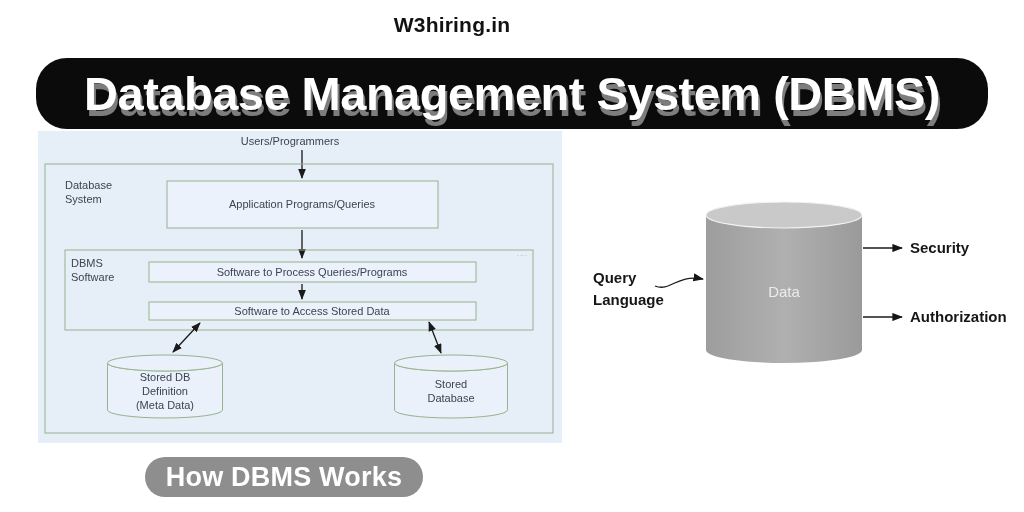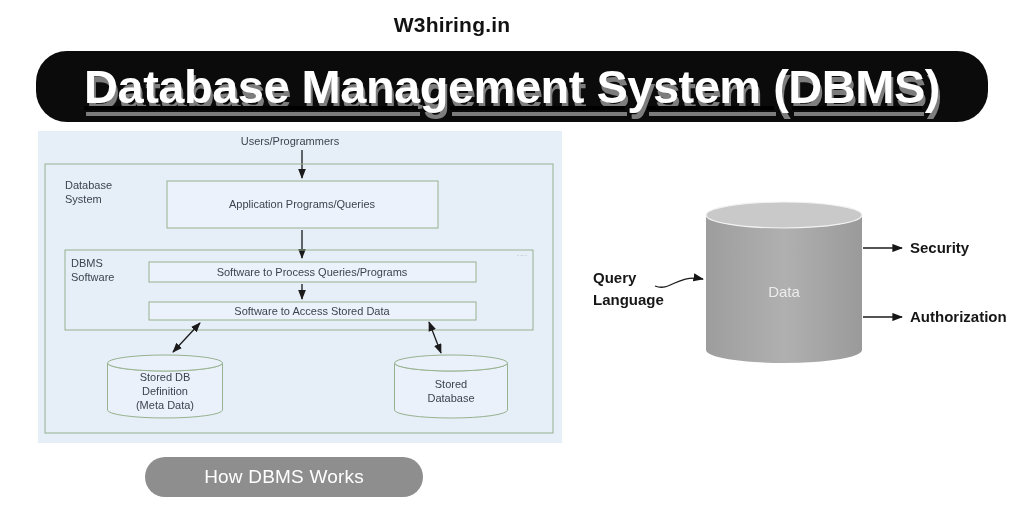--- a/index.html
+++ b/index.html
@@ -6,37 +6,37 @@
   body{
     width:1024px;height:512px;position:relative;overflow:hidden;
     background:#ffffff;
     font-family:"Liberation Sans", sans-serif;
   }
   .site-label{
     position:absolute;left:0;top:13px;width:904px;text-align:center;
     font-size:21px;font-weight:800;color:#121212;letter-spacing:.2px;
   }
   .banner{
-    position:absolute;left:36px;top:51px;width:952px;height:71px;
+    position:absolute;left:36px;top:58px;width:952px;height:71px;
     background:#0b0b0b;border-radius:31px;
-    display:flex;align-items:center;justify-content:center;text-decoration:underline;
+    display:flex;align-items:center;justify-content:center;
   }
   .banner-title{
     color:#ffffff;font-size:47px;font-weight:800;letter-spacing:-.5px;
     text-shadow:2px 6px 0 #7d7d7d;
     white-space:nowrap;
   }
   .diagram-svg{position:absolute;left:38px;top:131px;}
   .illustration-svg{position:absolute;left:575px;top:185px;}
   .pill{
     position:absolute;left:145px;top:457px;width:278px;height:40px;
     background:#8e8e8e;border-radius:21px;
     display:flex;align-items:center;justify-content:center;
   }
-  .pill-text{color:#ffffff;font-size:19px;font-weight:400;letter-spacing:.2px;}
+  .pill-text{color:#ffffff;font-size:27px;font-weight:700;letter-spacing:.2px;}
 
   
   .dg-text{font-family:"Liberation Sans",sans-serif;font-size:11px;fill:#3b4450;}
   .dg-text-c{text-anchor:middle;}
   .green-box{fill:#ecf2fb;stroke:#96b28e;stroke-width:1;}
   .green-frame{fill:none;stroke:#96b28e;stroke-width:1;}
   .cyl{fill:#eaf1fb;stroke:#96b28e;stroke-width:1;}
   .arrow{stroke:#1a1a1a;stroke-width:1.3;fill:none;}
   .wm{font-family:"Liberation Sans",sans-serif;font-size:3.2px;fill:#6c7c6c;text-anchor:end;}
   .ill-bold{font-family:"Liberation Sans",sans-serif;font-size:15px;font-weight:bold;fill:#161616;}

